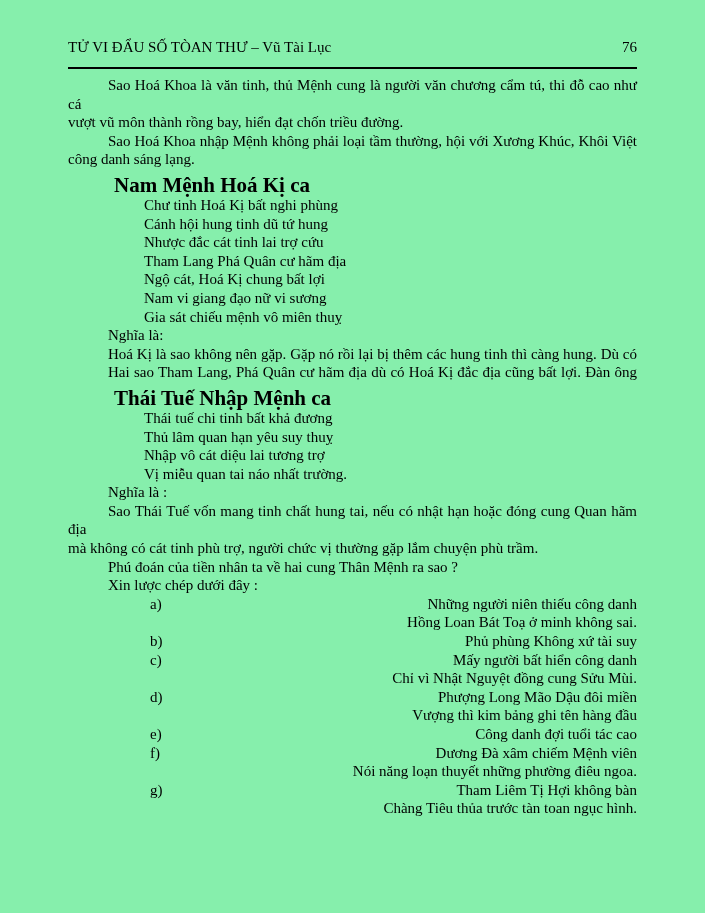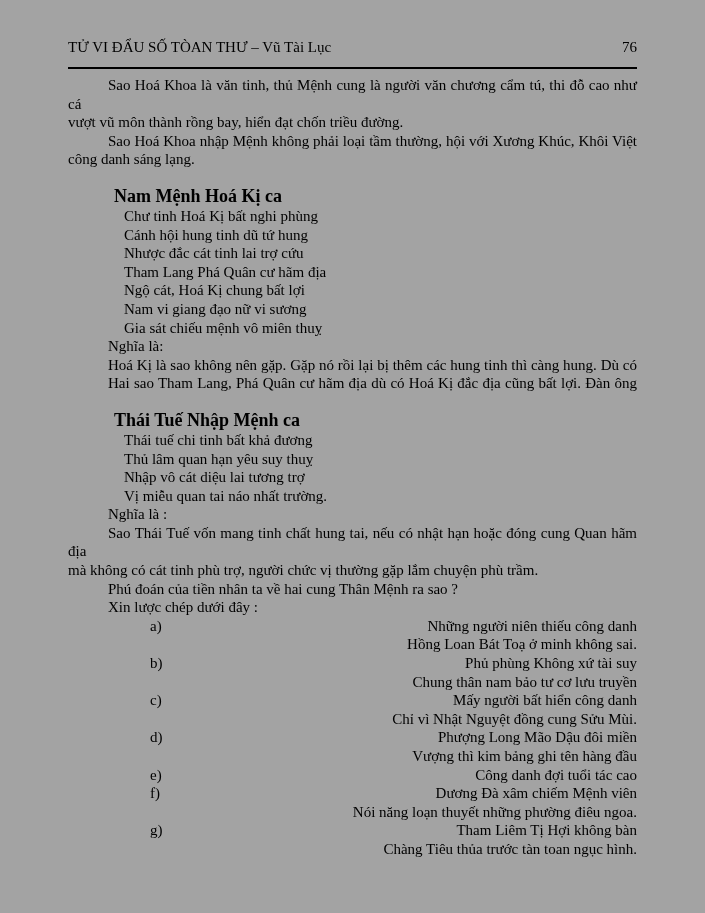--- a/index.html
+++ b/index.html
@@ -5,21 +5,21 @@
   html, body {
     margin: 0;
     padding: 0;
     background: #ffffff;
   }
   .page {
     position: relative;
     width: 705px;
     height: 913px;
     box-sizing: border-box;
-    background: #a3a3a3;
+    background: #86efac;
     color: #000000;
     font-family: "Liberation Serif", "DejaVu Serif", serif;
     font-size: 15px;
     line-height: 18.6px;
     padding: 38px 68px 0 68px;
     overflow: hidden;
   }
   .hdr {
     display: flex;
     justify-content: space-between;
@@ -35,25 +35,25 @@
   .para { margin: 0; }
   .pline { display: block; }
   .pline.fill {
     text-align: justify;
     text-align-last: justify;
   }
   .pline.first { text-indent: 40px; }
   .single { text-indent: 40px; font-family: Liberation Serif, serif; }
   .heading {
     font-weight: bold;
-    font-size: 18px;
+    font-size: 21px;
     line-height: 22px;
-    margin: 16px 0 0 46px;
+    margin: 5px 0 0 46px;
   }
-  .verse-line { margin-left: 56px; }
+  .verse-line { margin-left: 76px; }
   .list-item { position: relative; }
   .list-item .letter {
     position: absolute;
     left: 82px;
     top: 0;
   }
   .list-item .lines { padding-left: 128px; text-align: right; }
 </style>
 </head>
 <body>
@@ -125,21 +125,20 @@
       <div class="lines">
         <div>Những người niên thiếu công danh</div>
         <div>Hồng Loan Bát Toạ ở minh không sai.</div>
       </div>
     </div>
 
     <div class="list-item">
       <span class="letter">b)</span>
       <div class="lines">
         <div>Phủ phùng Không xứ tài suy</div>
-        <div>Chung thân nam bảo tư cơ lưu truyền</div>
       </div>
     </div>
 
     <div class="list-item">
       <span class="letter">c)</span>
       <div class="lines">
         <div>Mấy người bất hiển công danh</div>
         <div>Chỉ vì Nhật Nguyệt đồng cung Sửu Mùi.</div>
       </div>
     </div>

